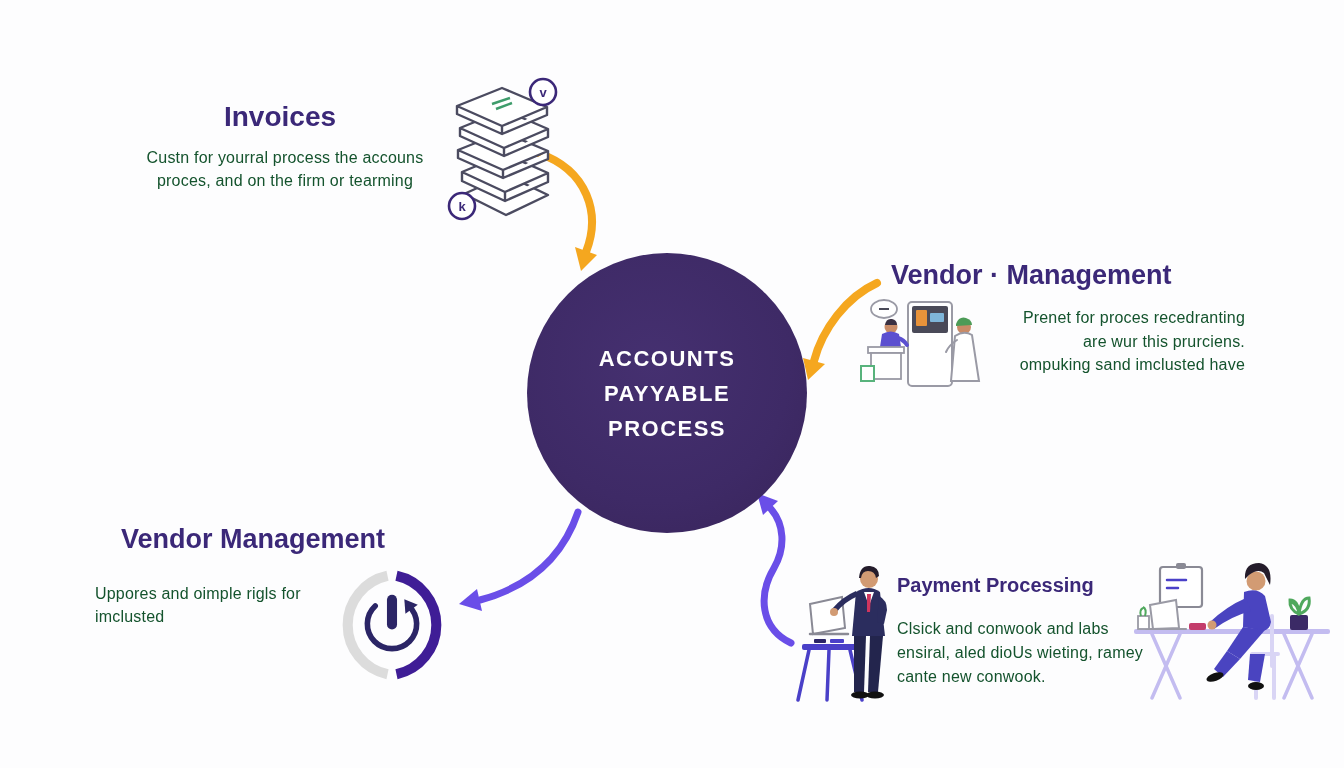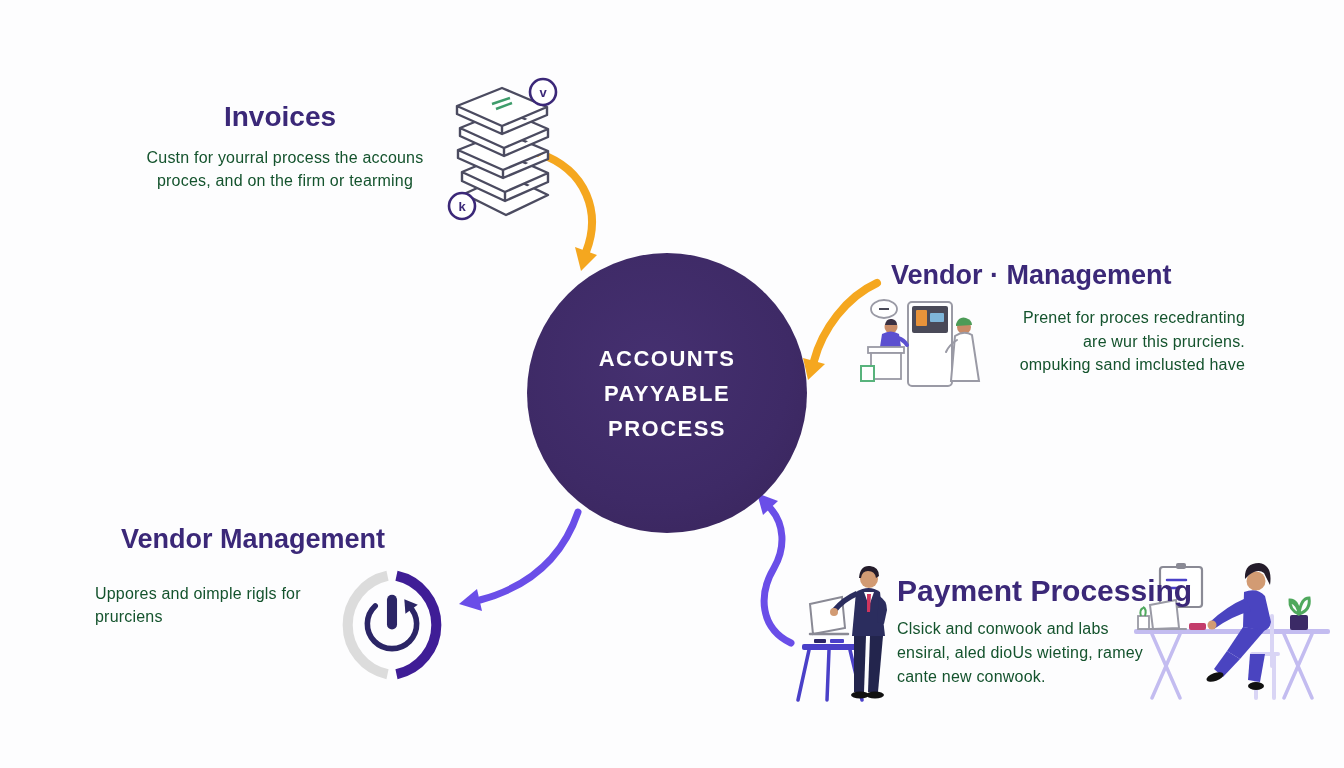--- a/index.html
+++ b/index.html
@@ -25,21 +25,21 @@
   .node-desc{
     position:absolute;z-index:3;color:#14532d;font-size:16px;line-height:23px;
     letter-spacing:.2px;
   }
   .t-invoices{left:140px;top:101px;width:280px;text-align:center;font-size:28px;}
   .d-invoices{left:120px;top:146px;width:330px;text-align:center;}
   .t-vendor-top{left:891px;top:260px;font-size:27px;}
   .d-vendor-top{left:995px;top:306px;width:250px;text-align:right;line-height:23.5px;}
   .t-vendor-bottom{left:121px;top:524px;font-size:27px;}
   .d-vendor-bottom{left:95px;top:583px;width:233px;text-align:left;line-height:22.5px;}
-  .t-payment{left:897px;top:574px;font-size:30px;}
+  .t-payment{left:897px;top:574px;font-size:20px;}
   .d-payment{left:897px;top:617px;width:280px;text-align:left;line-height:24px;font-size:16px;}
 </style>
 </head>
 <body>
 
 <div class="canvas">
 
   <svg class="arrows" width="1344" height="768" viewBox="0 0 1344 768">
     <g fill="none" stroke-linecap="round">
       <path d="M538,153 C588,170 601,214 586,252" stroke="#F5A71F" stroke-width="8"></path>
@@ -101,21 +101,21 @@
     <rect x="3" y="70" width="13" height="15" fill="#FFFFFF" stroke="#58B37C" stroke-width="2"></rect>
     <circle cx="106" cy="31" r="7" fill="#C98B67"></circle>
     <path d="M98,28 q3,-8 10,-6 q6,2 6,7 l-16,1 z" fill="#4D9B57"></path>
     <path d="M97,40 q9,-6 17,-1 l7,46 h-28 z" fill="#FFFFFF" stroke="#9A9AA5" stroke-width="2"></path>
     <path d="M99,44 q-8,5 -11,12" stroke="#9A9AA5" stroke-width="2" fill="none" stroke-linecap="round"></path>
   </svg>
 
   <div class="node-title t-vendor-bottom">Vendor Management</div>
   <div class="node-desc d-vendor-bottom">
     <div>Uppores and oimple rigls for</div>
-    <div>prurciens</div>
+    <div>imclusted</div>
   </div>
   <svg class="illus" style="left:336px;top:569px" width="112" height="112" viewBox="0 0 100 100">
     <path d="M46,6 A45,45 0 0 0 46,94" stroke="#DCDCDC" stroke-width="9" fill="none"></path>
     <path d="M54,6 A45,45 0 0 1 54,94" stroke="#3F1D96" stroke-width="9" fill="none"></path>
     <rect x="45.5" y="23" width="9" height="31" rx="4.5" fill="#2B2566"></rect>
     <path d="M35,33 A22,22 0 1 0 65,33" stroke="#2B2566" stroke-width="5" fill="none" stroke-linecap="round"></path>
     <polygon points="61,27 73,32 62,40" fill="#2B2566"></polygon>
   </svg>
 
   <div class="node-title t-payment">Payment Processing</div>

